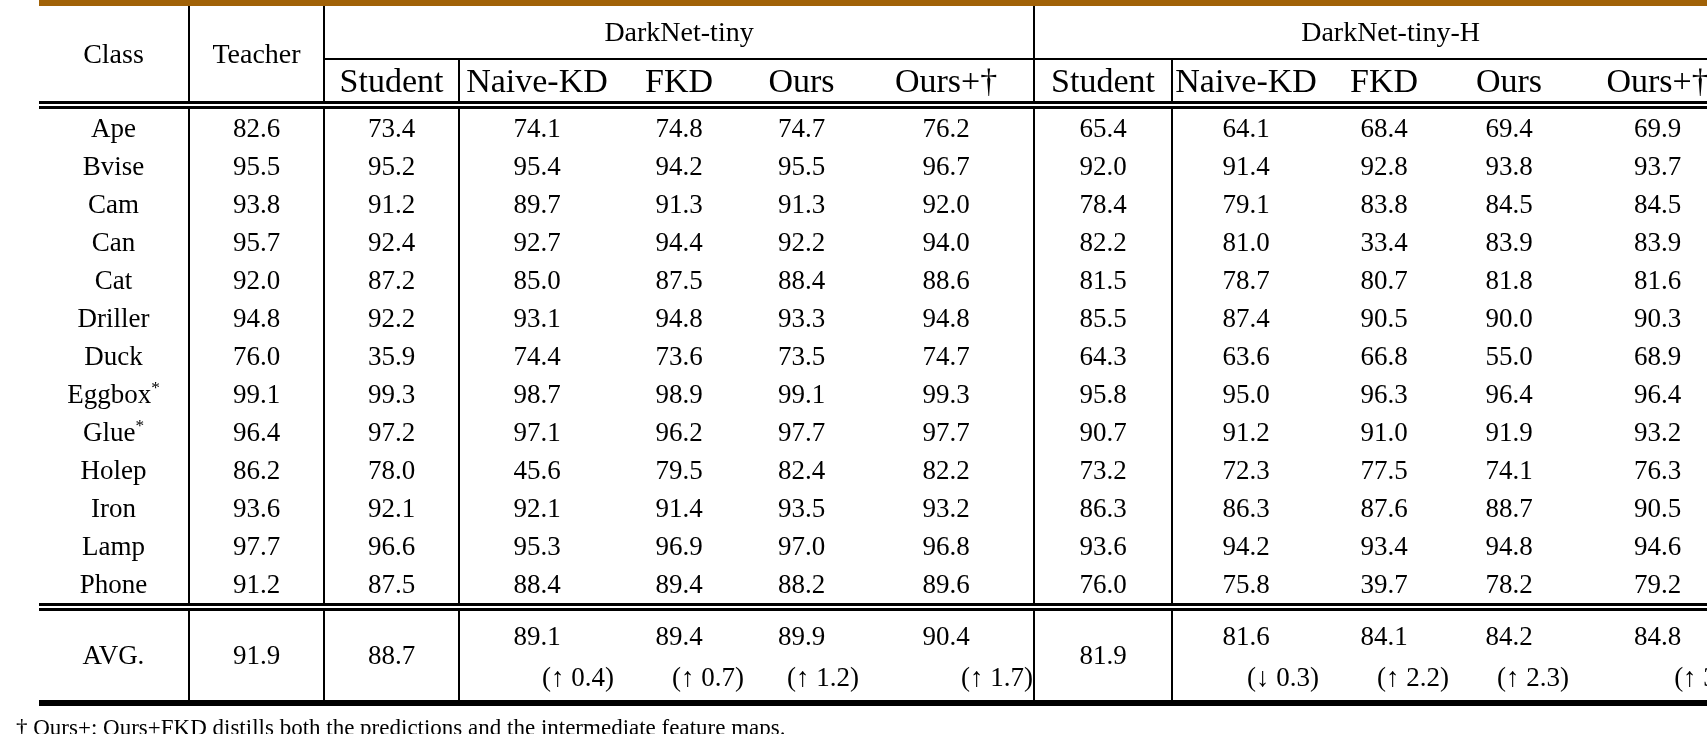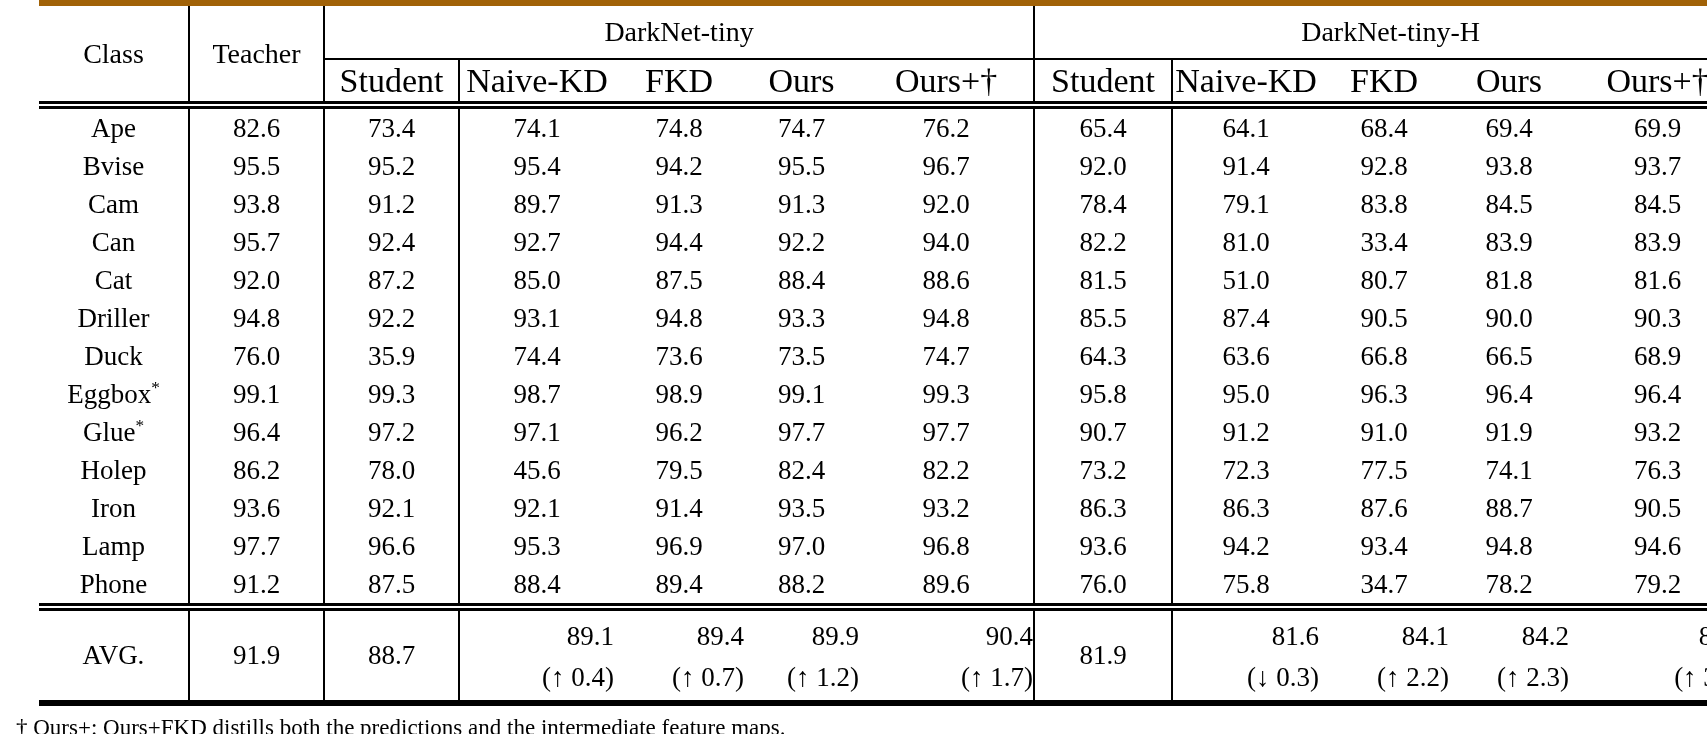--- a/index.html
+++ b/index.html
@@ -48,21 +48,21 @@
   
   tr.body-row td { height: 38px; line-height: 38px; }
   td.cls, th.cls-h { }
   td.cls { text-align: right; padding-right: 26px; }
   .op1 { padding-right: 28px; }
   .op2 { padding-right: 44px; }
   .bold { font-weight: bold; }
   sup { font-size: 64%; vertical-align: super; line-height: 0; }
   
   tr.avg-row td { height: 89px; }
-  .avg-val { line-height: 42px; height: 42px; text-align: right; }
+  .avg-val { line-height: 42px; height: 42px; }
   .avg-delta { line-height: 40px; height: 40px; text-align: right; }
   
   .footnote {
     font-size: 23px;
     padding: 9px 0 0 16px;
     text-align: left;
     color: #000;
   }
 </style>
 </head>
@@ -163,21 +163,21 @@
         </tr>
         <tr class="body-row">
           <td class="cls vr">Cat</td>
           <td class="vr">92.0</td>
           <td class="vr">87.2</td>
           <td>85.0</td>
           <td>87.5</td>
           <td>88.4</td>
           <td class="vr op1 bold">88.6</td>
           <td class="vr">81.5</td>
-          <td>51.0</td>
+          <td>78.7</td>
           <td>80.7</td>
           <td class="bold">81.8</td>
           <td class="op2">81.6</td>
         </tr>
         <tr class="body-row">
           <td class="cls vr">Driller</td>
           <td class="vr">94.8</td>
           <td class="vr">92.2</td>
           <td>93.1</td>
           <td>94.8</td>
@@ -193,21 +193,21 @@
           <td class="cls vr">Duck</td>
           <td class="vr">76.0</td>
           <td class="vr">35.9</td>
           <td>74.4</td>
           <td>73.6</td>
           <td>73.5</td>
           <td class="vr op1 bold">74.7</td>
           <td class="vr">64.3</td>
           <td>63.6</td>
           <td>66.8</td>
-          <td>66.5</td>
+          <td>55.0</td>
           <td class="op2 bold">68.9</td>
         </tr>
         <tr class="body-row">
           <td class="cls vr">Eggbox<sup>*</sup></td>
           <td class="vr">99.1</td>
           <td class="vr">99.3</td>
           <td>98.7</td>
           <td>98.9</td>
           <td>99.1</td>
           <td class="vr op1 bold">99.3</td>
@@ -276,21 +276,21 @@
         <tr class="body-row">
           <td class="cls vr">Phone</td>
           <td class="vr">91.2</td>
           <td class="vr">87.5</td>
           <td>88.4</td>
           <td>89.4</td>
           <td>88.2</td>
           <td class="vr op1 bold">89.6</td>
           <td class="vr">76.0</td>
           <td>75.8</td>
-          <td class="bold">34.7</td>
+          <td class="bold">39.7</td>
           <td>78.2</td>
           <td class="op2">79.2</td>
         </tr>
         <tr class="avg-row">
           <td class="cls vr dbl-t thick-b">AVG.</td>
           <td class="vr dbl-t thick-b">91.9</td>
           <td class="vr dbl-t thick-b">88.7</td>
           <td class="dbl-t thick-b">
             <div class="avg-val">89.1</div>
             <div class="avg-delta">(↑ 0.4)</div>

